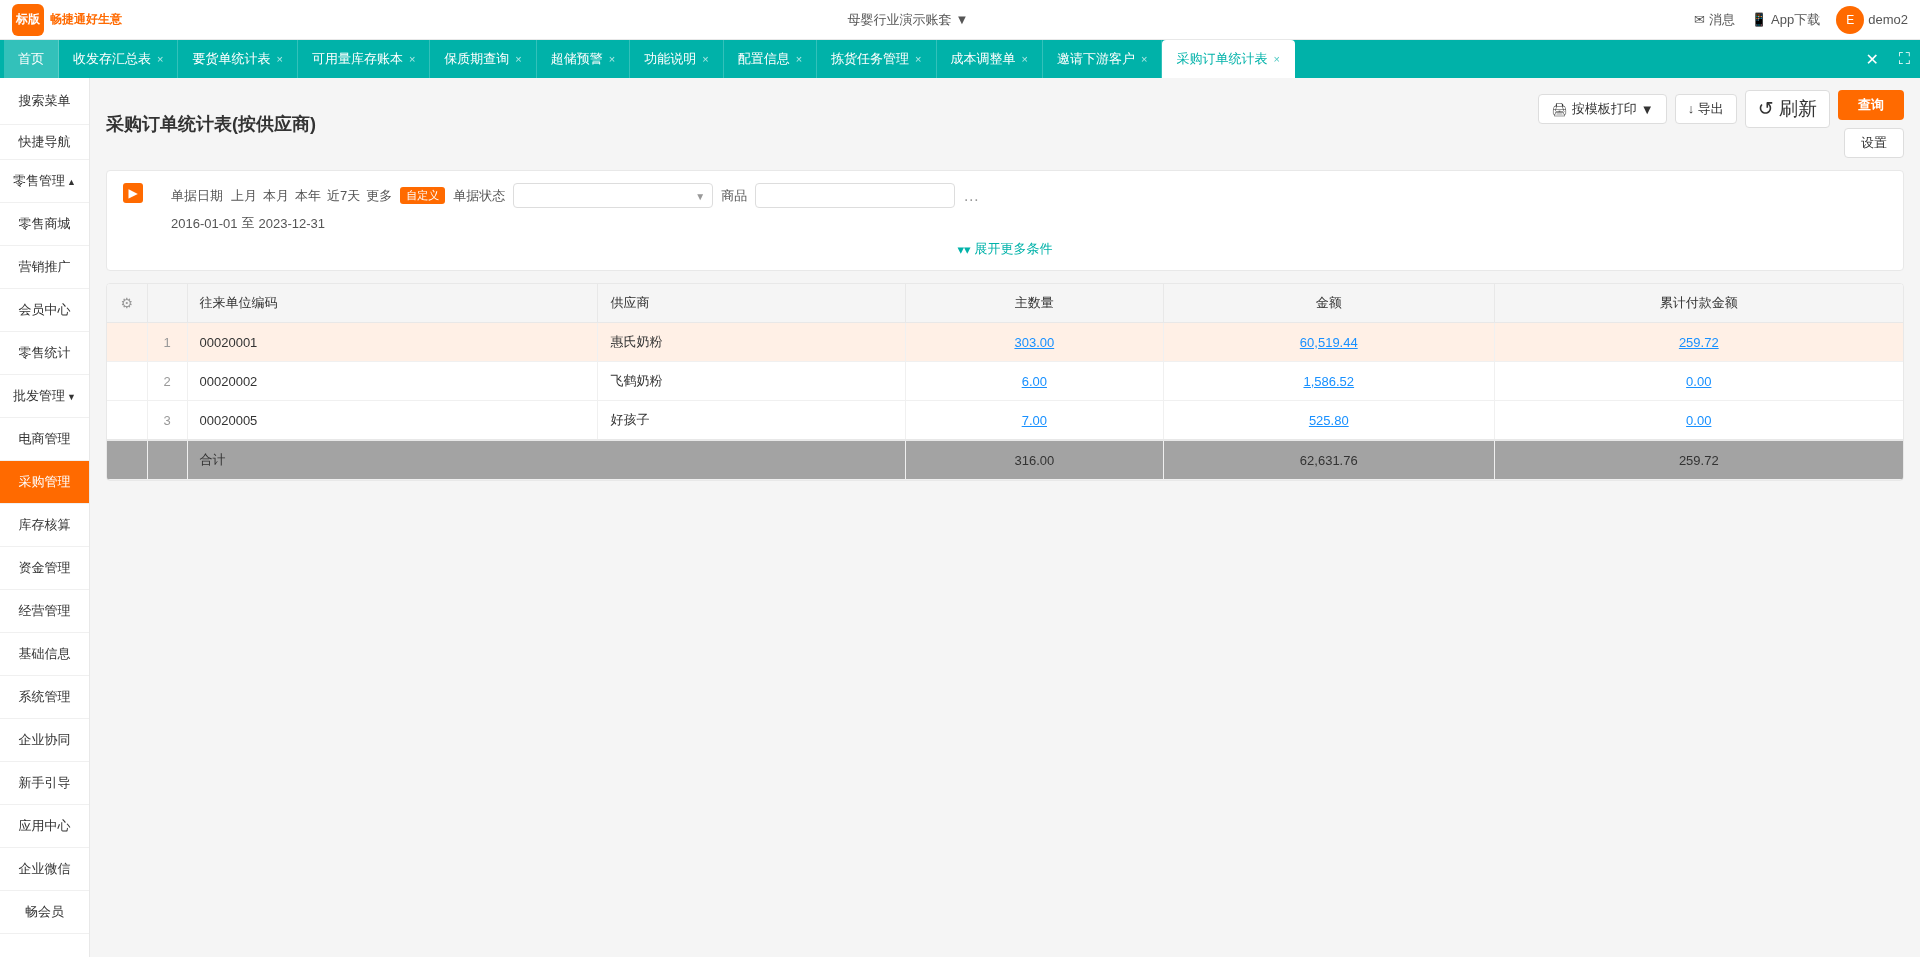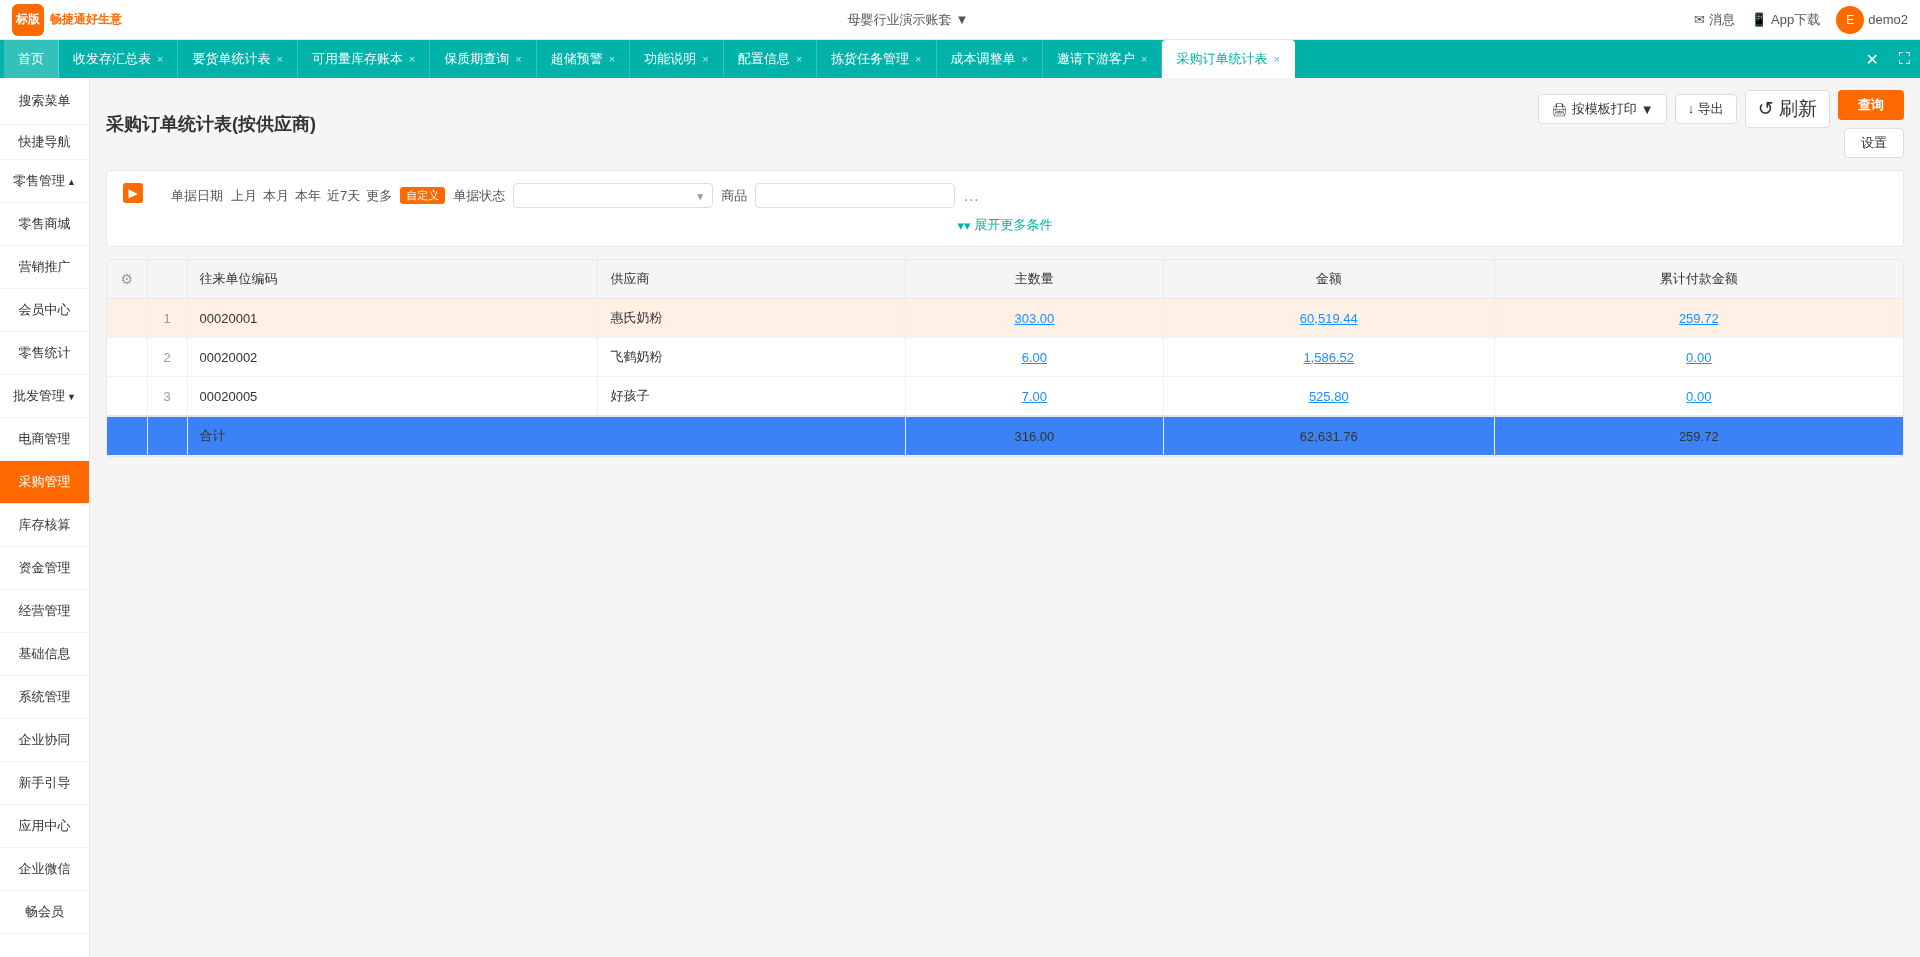--- a/index.html
+++ b/index.html
@@ -79,21 +79,21 @@
     td:last-child { border-right: none; }
     .row-active td { background: #fff0e6; }
     .row-num { color: #999; text-align: center; }
     .col-center { text-align: center; }
     .col-right { text-align: center; }
     .link-text { color: #1890ff; text-decoration: underline; cursor: pointer; }
     .settings-col { width: 40px; text-align: center; }
     .gear-icon { color: #999; cursor: pointer; font-size: 14px; }
 
     
-    .table-footer { background: #3b82f6; border-top: 2px solid #e8e8e8; }
+    .table-footer { background: #a3a3a3; border-top: 2px solid #e8e8e8; }
     .table-footer td { font-weight: 500; color: #333; }
 
     
     .collapse-toggle { width: 20px; height: 20px; background: #ff6a00; color: #fff; border-radius: 3px; display: flex; align-items: center; justify-content: center; cursor: pointer; font-size: 12px; margin-right: 12px; flex-shrink: 0; }
 
     .filter-main-row { display: flex; align-items: flex-start; gap: 16px; }
 
     .action-btns-right { display: flex; flex-direction: column; align-items: flex-end; gap: 4px; }
   </style>
 </head>
@@ -258,20 +258,27 @@
                 <div class="select-wrapper">
                   <select class="filter-select">
                     <option value=""></option>
                   </select>
                 </div>
               </div>
               <div class="filter-item">
                 <span class="filter-label">商品</span>
                 <input type="text" class="filter-input" style="">
                 <span class="more-dots">…</span>
+              </div>
+            </div>
+            <div class="filter-row" style="margin-top:6px;">
+              <div class="date-range">
+                <span>2016-01-01</span>
+                <span> 至 </span>
+                <span>2023-12-31</span>
               </div>
             </div>
           </div>
         </div>
         <div class="expand-more">
           <span>▾▾</span>
           <span>展开更多条件</span>
         </div>
       </div>
 

